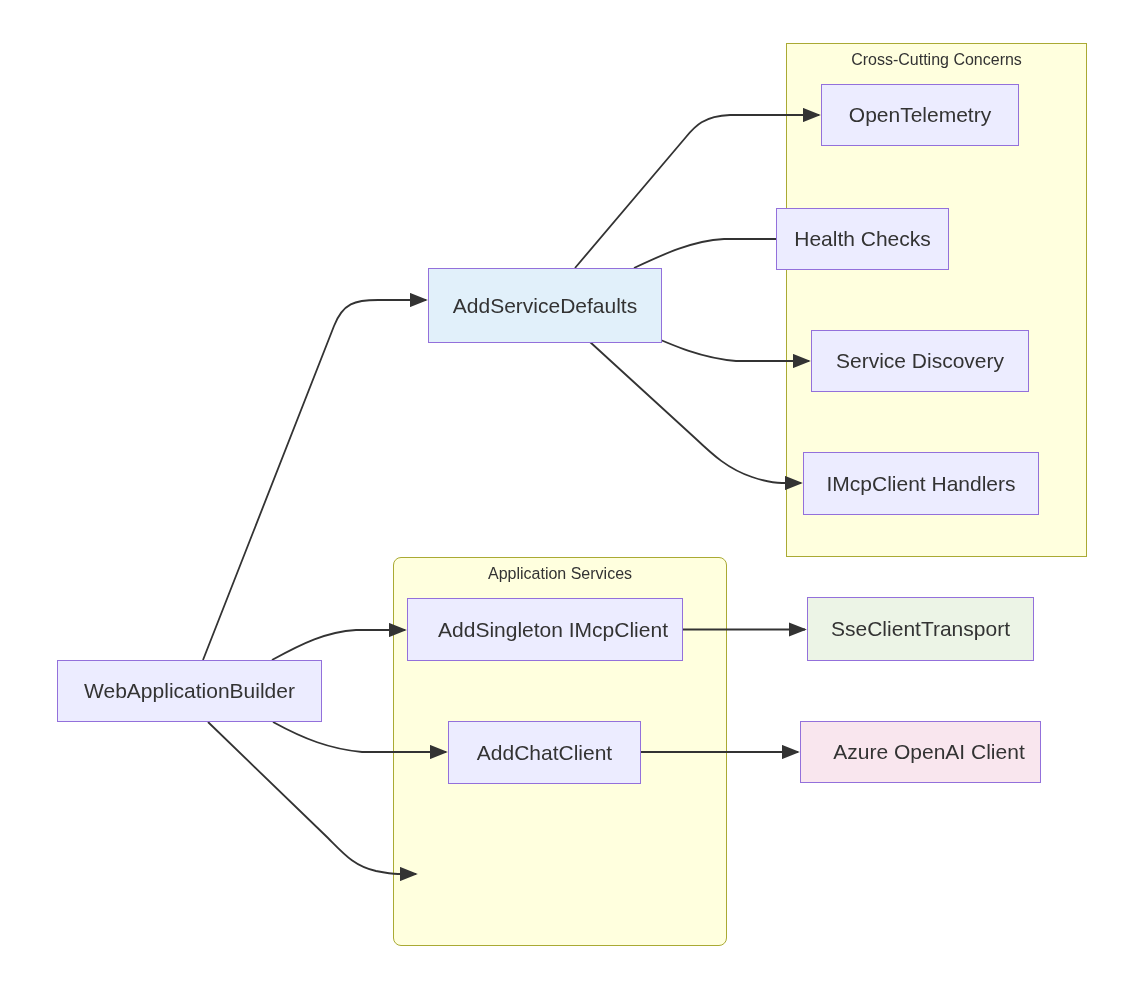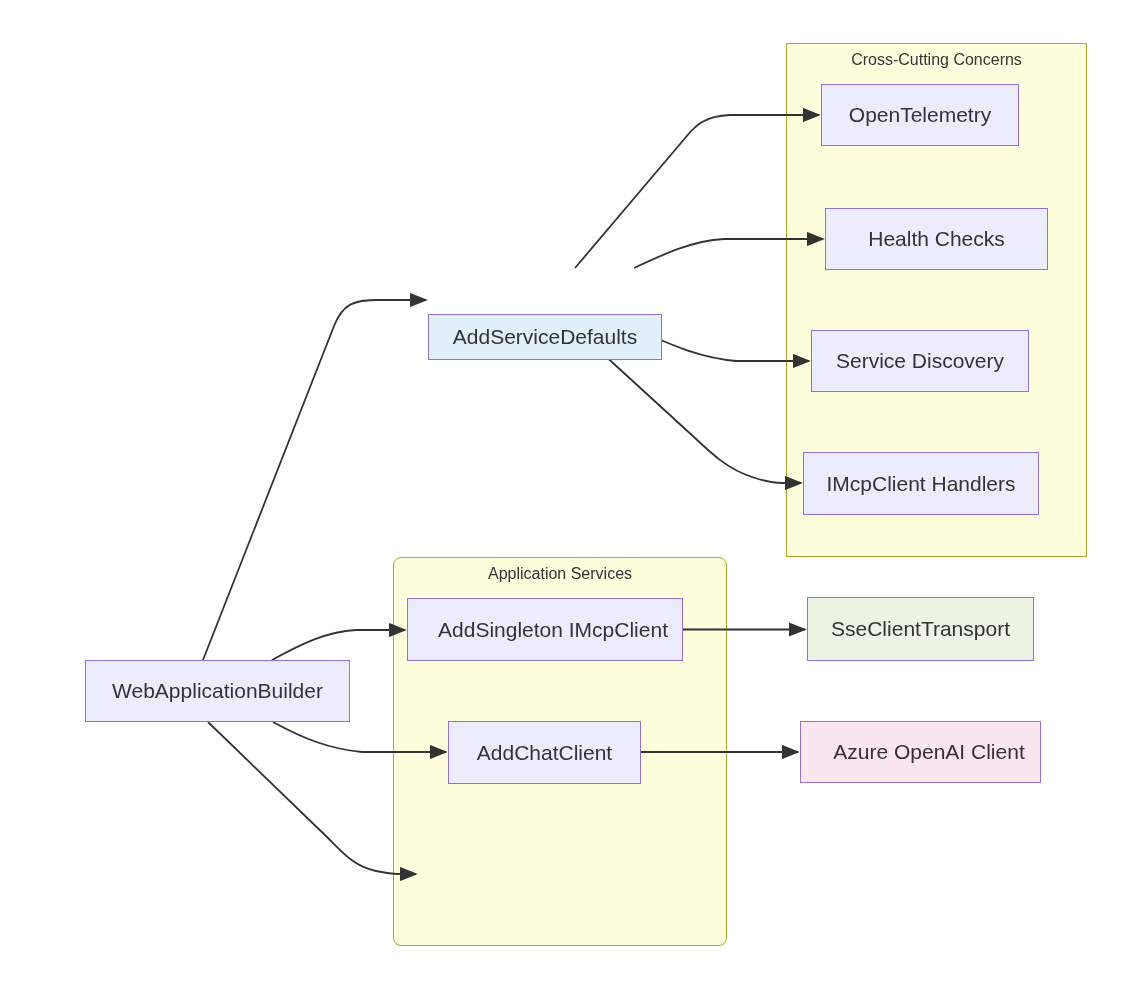--- a/index.html
+++ b/index.html
@@ -49,33 +49,33 @@
     <path class="link" marker-end="url(#arrow)" d="M273,722 C304,739 330,749 362,752 L446,752"></path>
     <path class="link" marker-end="url(#arrow)" d="M208,722 L328,838 C344,854 354,866 376,871 C386,873 392,874 398,874 L416,874"></path>
     <path class="link" marker-end="url(#arrow)" d="M575,268 L686,137 C695,126 704,116 730,115 L819,115"></path>
     <path class="link" marker-end="url(#arrow)" d="M634,268 C666,253 692,241 724,239 L823,239"></path>
     <path class="link" marker-end="url(#arrow)" d="M640,331 C676,347 702,358 736,361 L809,361"></path>
     <path class="link" marker-end="url(#arrow)" d="M578,331 L695,438 C713,455 728,469 752,477 C764,481 772,483 782,483 L801,483"></path>
     <path class="link" marker-end="url(#arrow)" d="M683,629.5 L805,629.5"></path>
     <path class="link" marker-end="url(#arrow)" d="M641,752 L798,752"></path>
   </svg>
 
-  <div class="node" style="left:57px;top:660px;width:265px;height:62px;margin-left:28px;">
+  <div class="node" style="left:57px;top:660px;width:265px;height:62px;">
     <span>WebApplicationBuilder</span>
   </div>
 
-  <div class="node n-blue" style="left:428px;top:268px;width:234px;height:46px;margin-top:46px;">
+  <div class="node n-blue" style="left:428px;top:268px;width:234px;height:75px;">
     <span>AddServiceDefaults</span>
   </div>
 
   <div class="node" style="left:821px;top:84px;width:198px;height:62px;">
     <span>OpenTelemetry</span>
   </div>
 
-  <div class="node" style="left:825px;top:208px;width:223px;height:62px;">
+  <div class="node" style="left:776px;top:208px;width:173px;height:62px;">
     <span>Health Checks</span>
   </div>
 
   <div class="node" style="left:811px;top:330px;width:218px;height:62px;">
     <span>Service Discovery</span>
   </div>
 
   <div class="node" style="left:803px;top:452px;width:236px;height:63px;">
     <span>IMcpClient Handlers</span>
   </div>

